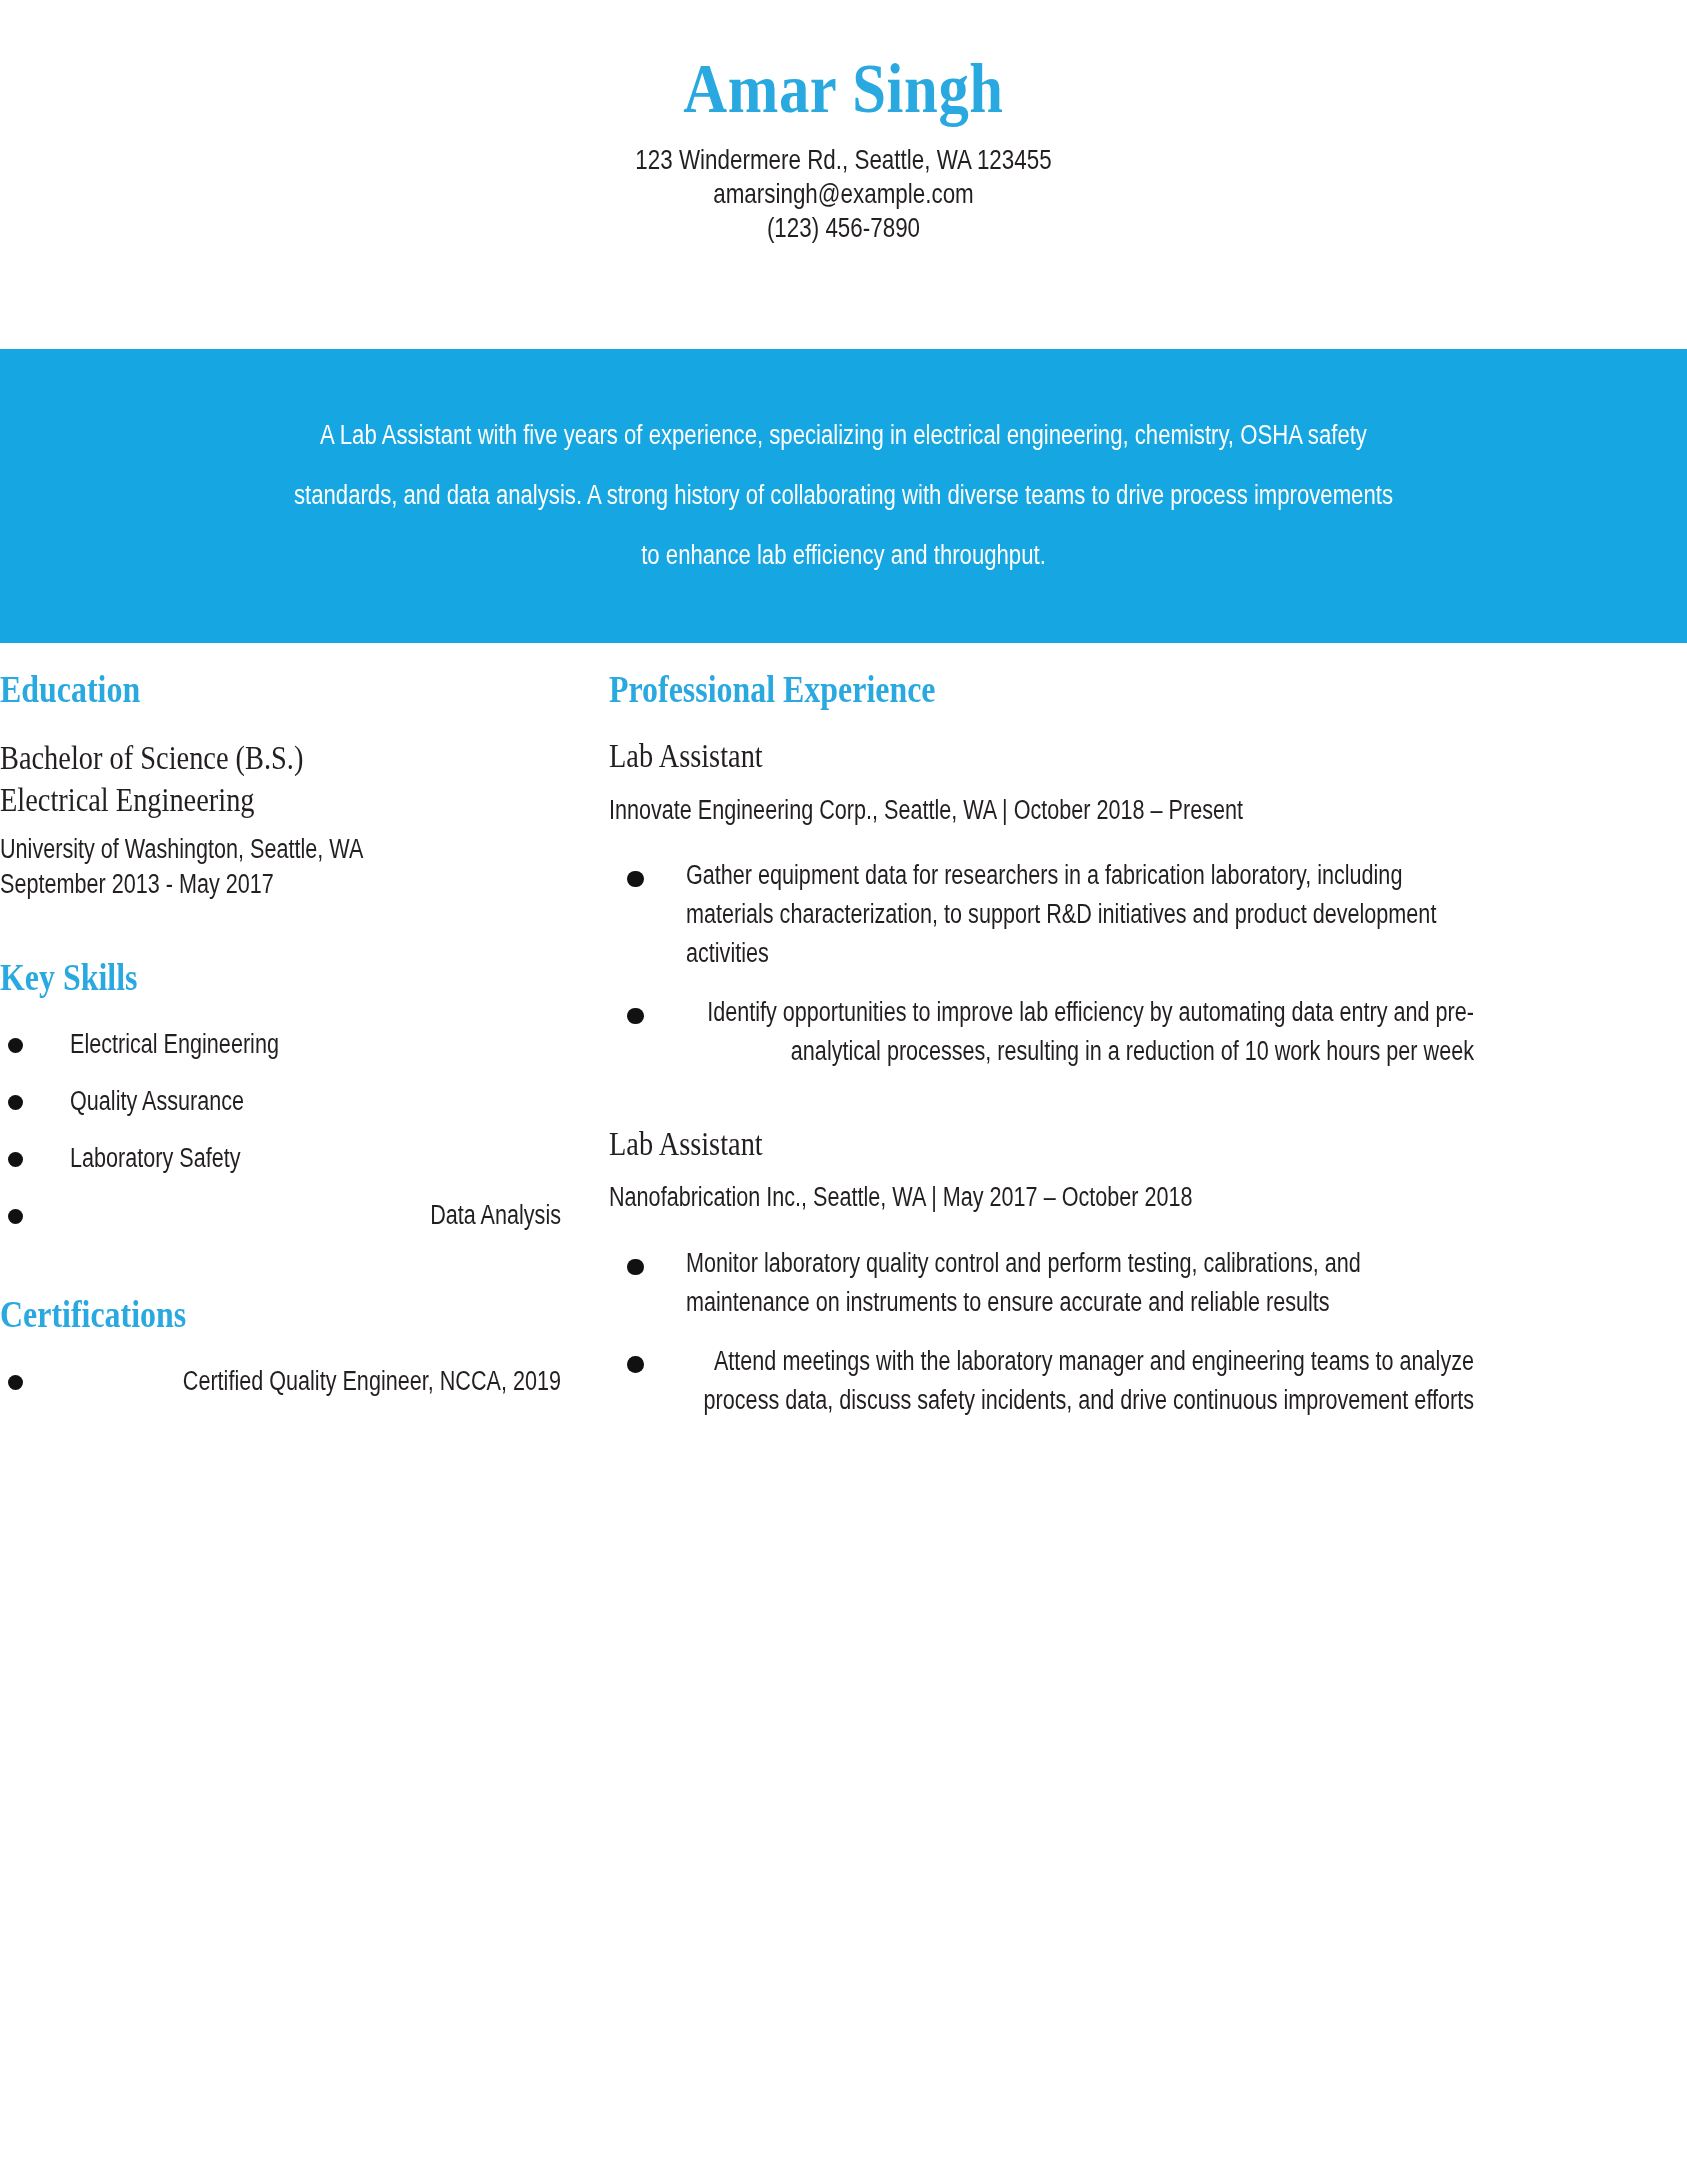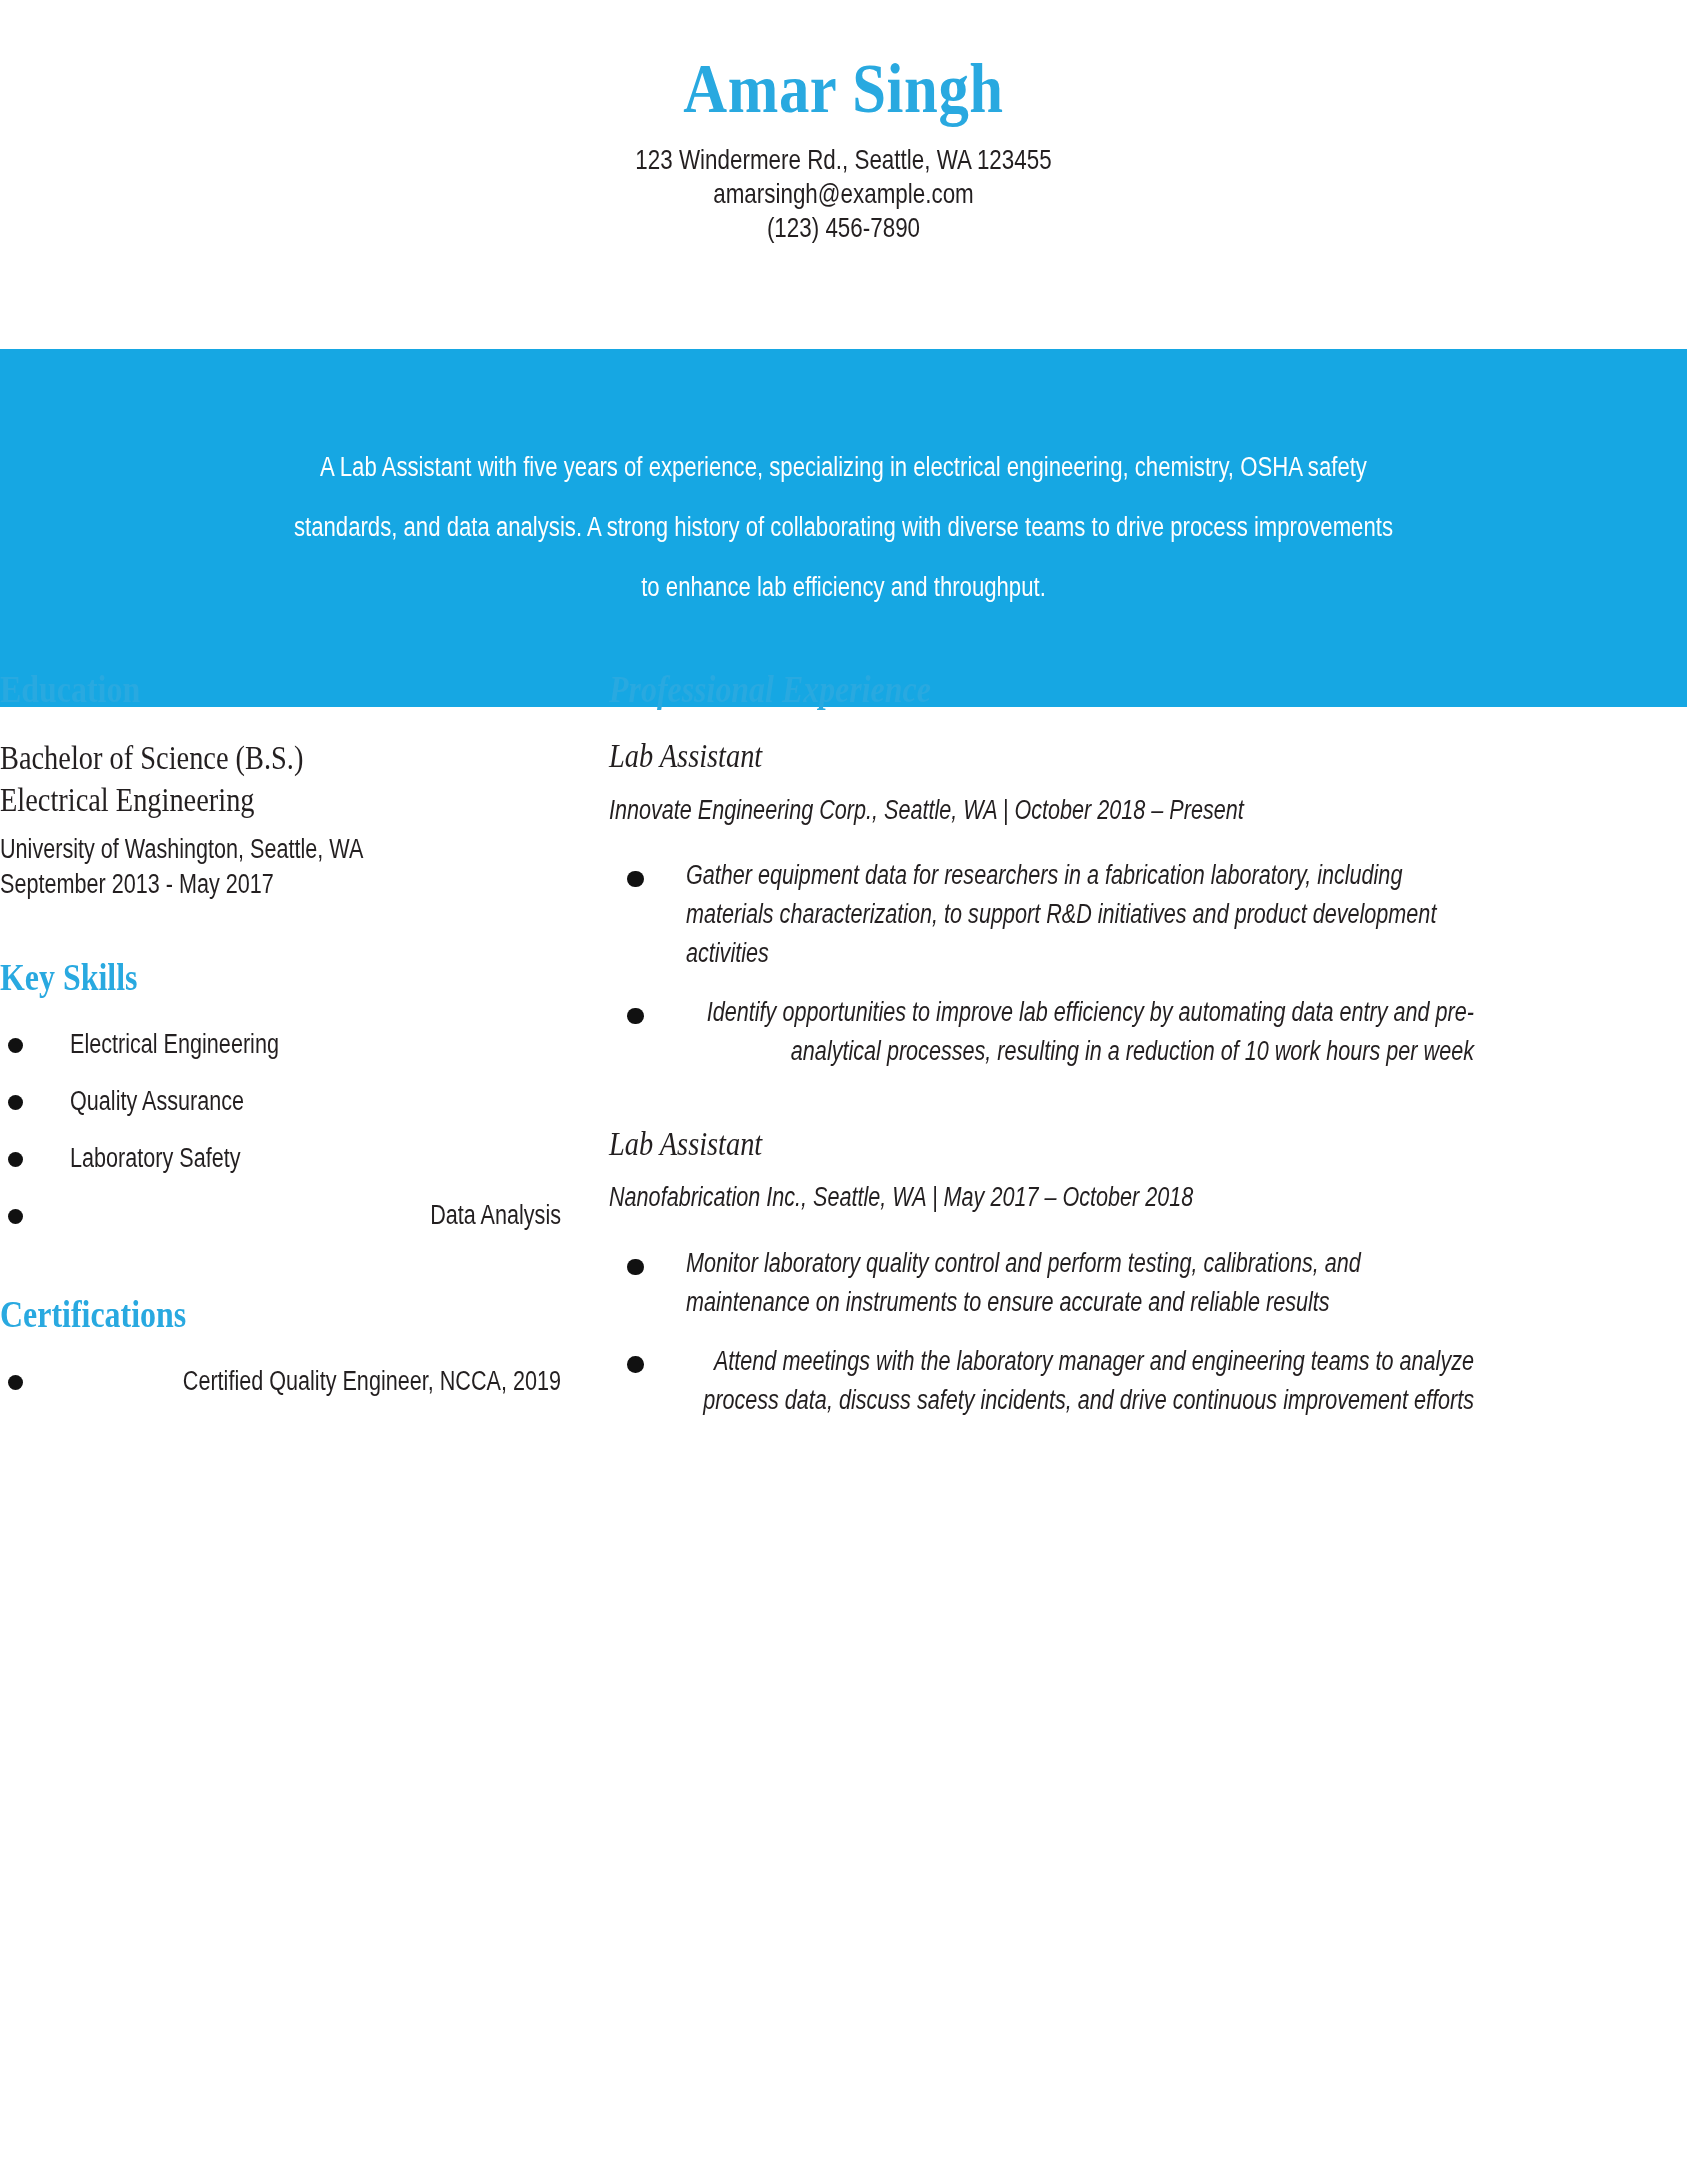--- a/index.html
+++ b/index.html
@@ -46,21 +46,21 @@
     transform-origin: center center;
     white-space: nowrap;
   }
 
   
   .summary-band {
     position: absolute;
     left: 0;
     top: 349px;
     width: 1687px;
-    height: 358px;
+    height: 294px;
     background: #16A7E3;
     box-sizing: border-box;
     display: flex;
     align-items: center;
     justify-content: center;
   }
   .summary-text {
     width: 1363px;
     text-align: center;
     color: #ffffff;
@@ -82,21 +82,20 @@
   }
   .col-left {
     width: 569px;
     box-sizing: border-box;
   }
   .col-right {
     width: 1118px;
     padding-left: 40px;
     padding-right: 205px;
     box-sizing: border-box;
-    font-style: italic;
   }
 
   .section-title {
     font-family: "Liberation Serif", "DejaVu Serif", serif;
     font-weight: bold;
     font-size: 38px;
     line-height: 1.0;
     color: #29A9E0;
     transform: scaleX(0.84);
     transform-origin: left center;

